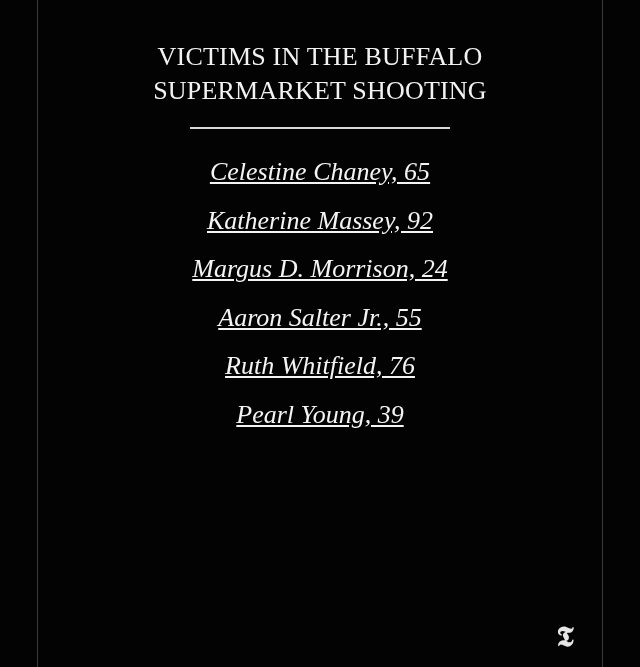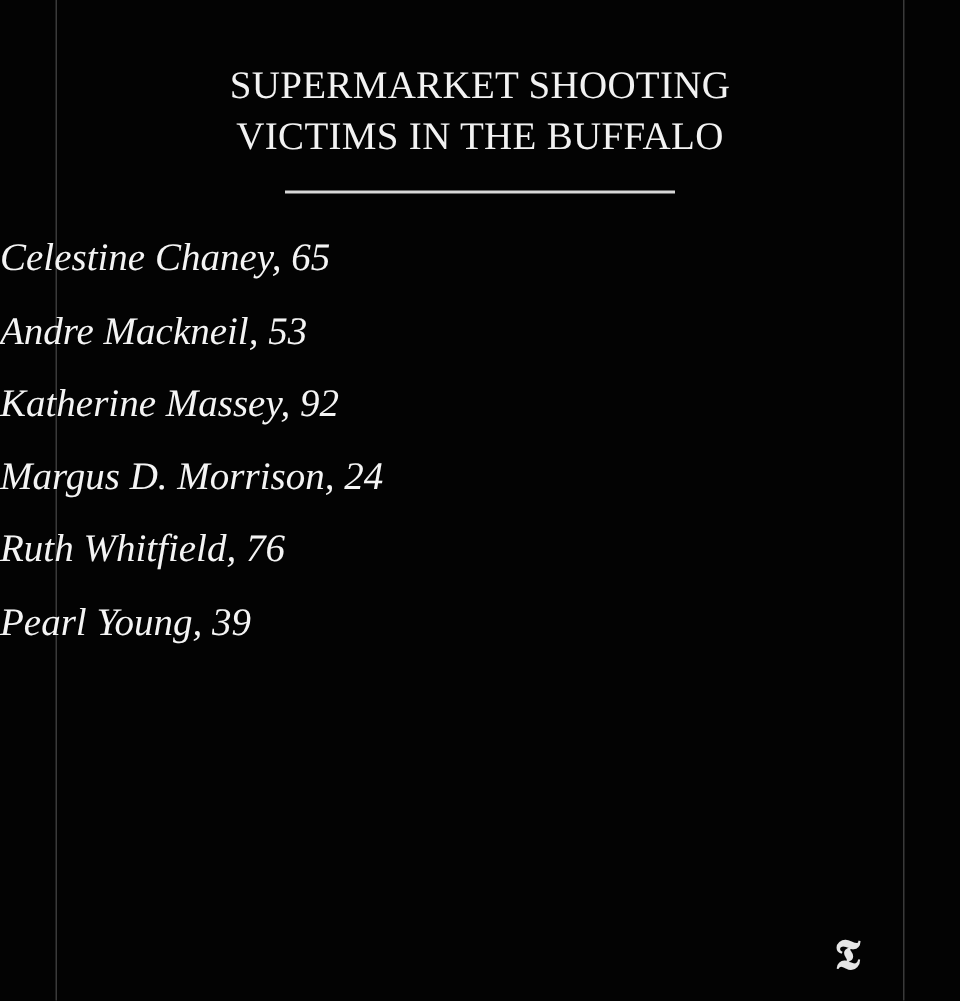--- a/index.html
+++ b/index.html
@@ -45,25 +45,26 @@
       background: #d8d8d8;
     }
     .names {
       position: absolute;
       top: 148px;
       left: 0;
       width: 640px;
       margin: 0;
       padding: 0;
       list-style: none;
-      text-align: left;
+      text-align: center;
       font-family: "Liberation Serif", "DejaVu Serif", serif;
       font-style: italic;
       font-size: 26px;
       color: #f4f4f4;
+      text-decoration: underline;
     }
     .names li {
       height: 48.6px;
       line-height: 48.6px;
     }
     .logo {
       position: absolute;
       left: 552px;
       top: 620px;
       width: 26px;
@@ -76,28 +77,28 @@
       color: #e6e6e6;
     }
   </style>
 </head>
 <body>
 
 <div class="edge-line edge-left"></div>
 <div class="edge-line edge-right"></div>
 
 <div class="title">
+  <span>VICTIMS IN THE BUFFALO</span>
   <span>SUPERMARKET SHOOTING</span>
-  <span>VICTIMS IN THE BUFFALO</span>
 </div>
 
 <div class="rule"></div>
 
 <ul class="names">
   <li>Celestine Chaney, 65</li>
-  <li>Andre Mackneil, 53</li>
   <li>Katherine Massey, 92</li>
   <li>Margus D. Morrison, 24</li>
+  <li>Aaron Salter Jr., 55</li>
   <li>Ruth Whitfield, 76</li>
   <li>Pearl Young, 39</li>
 </ul>
 
 <div class="logo">𝕿</div>
 
 </body></html>

